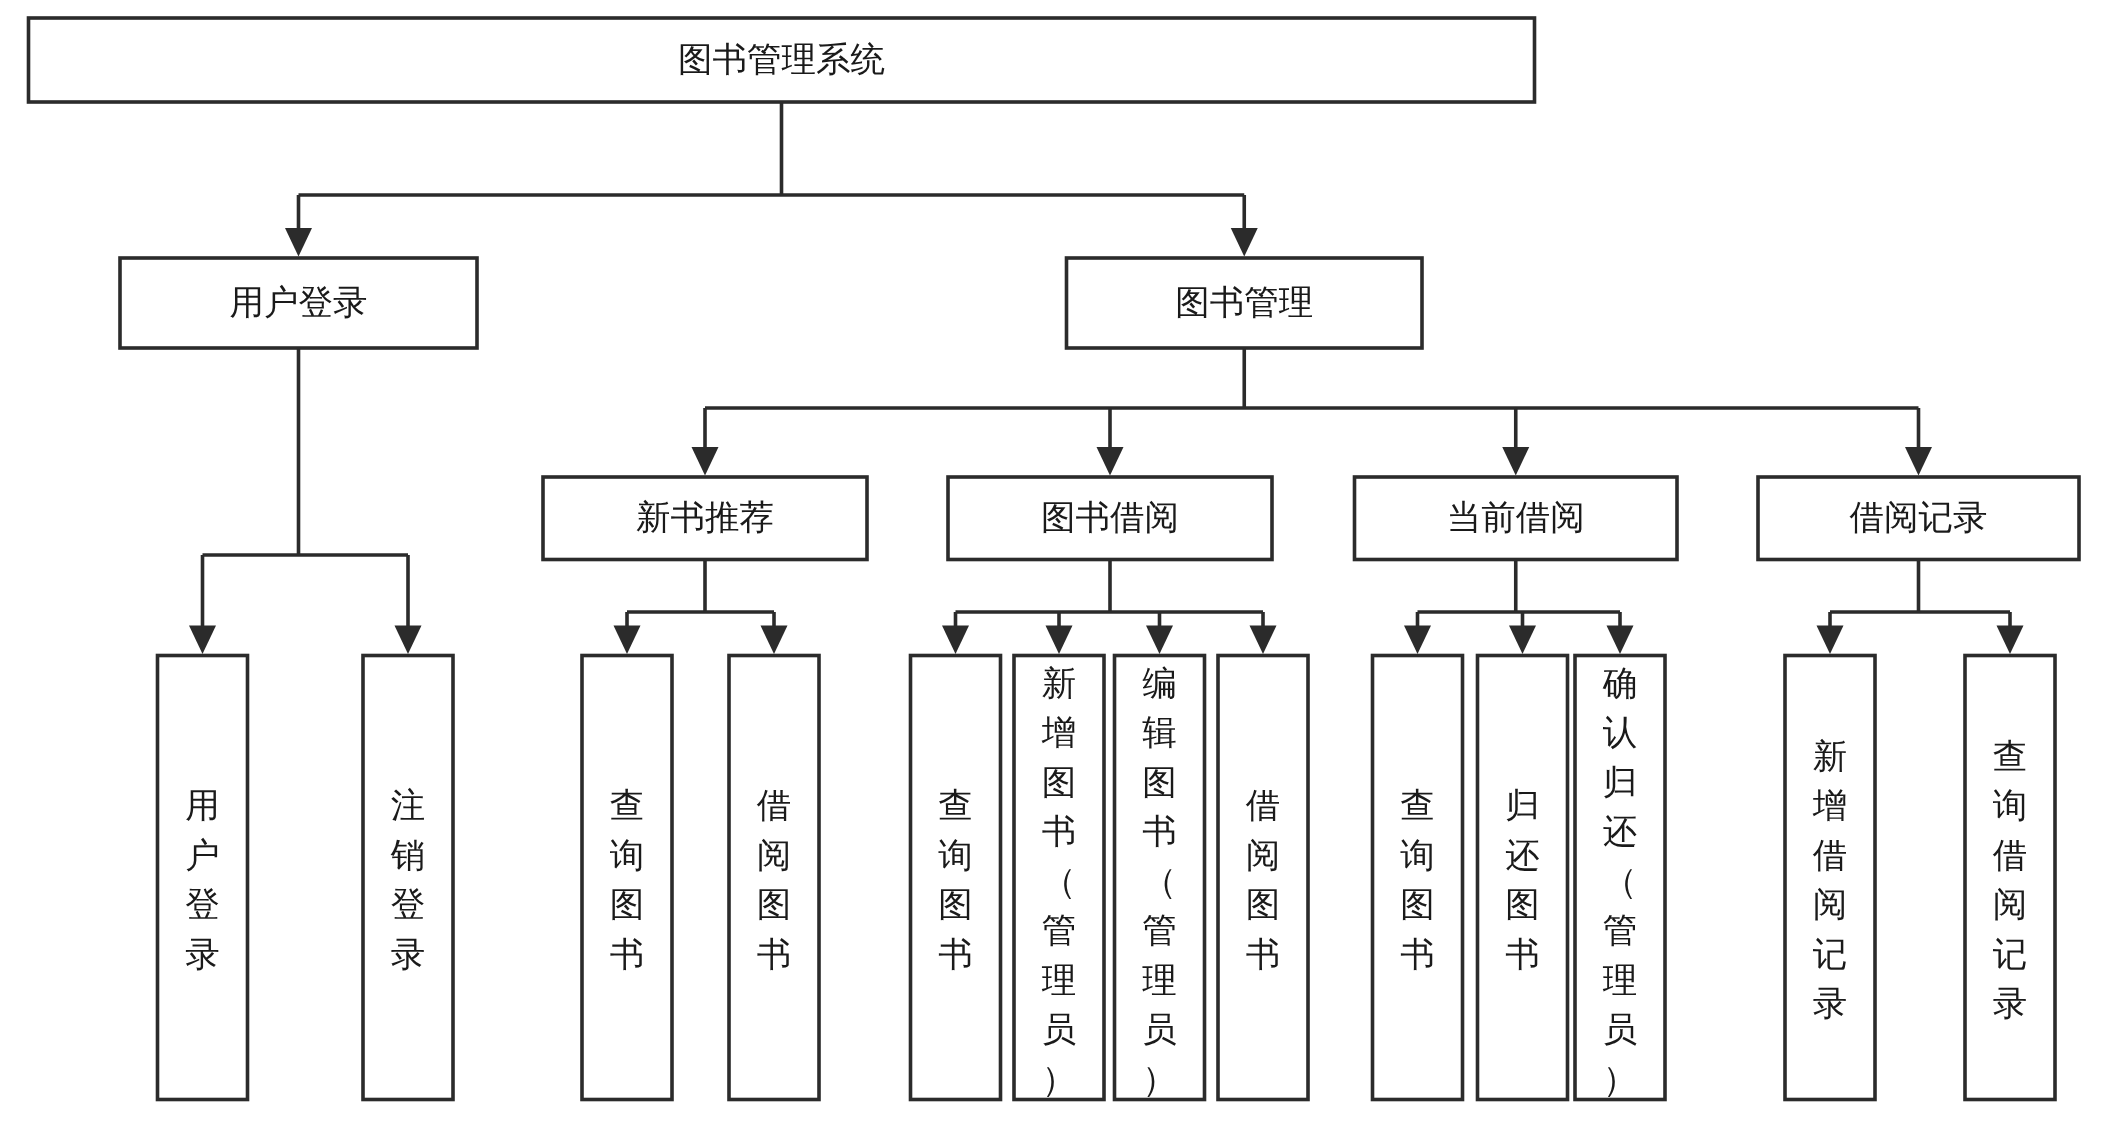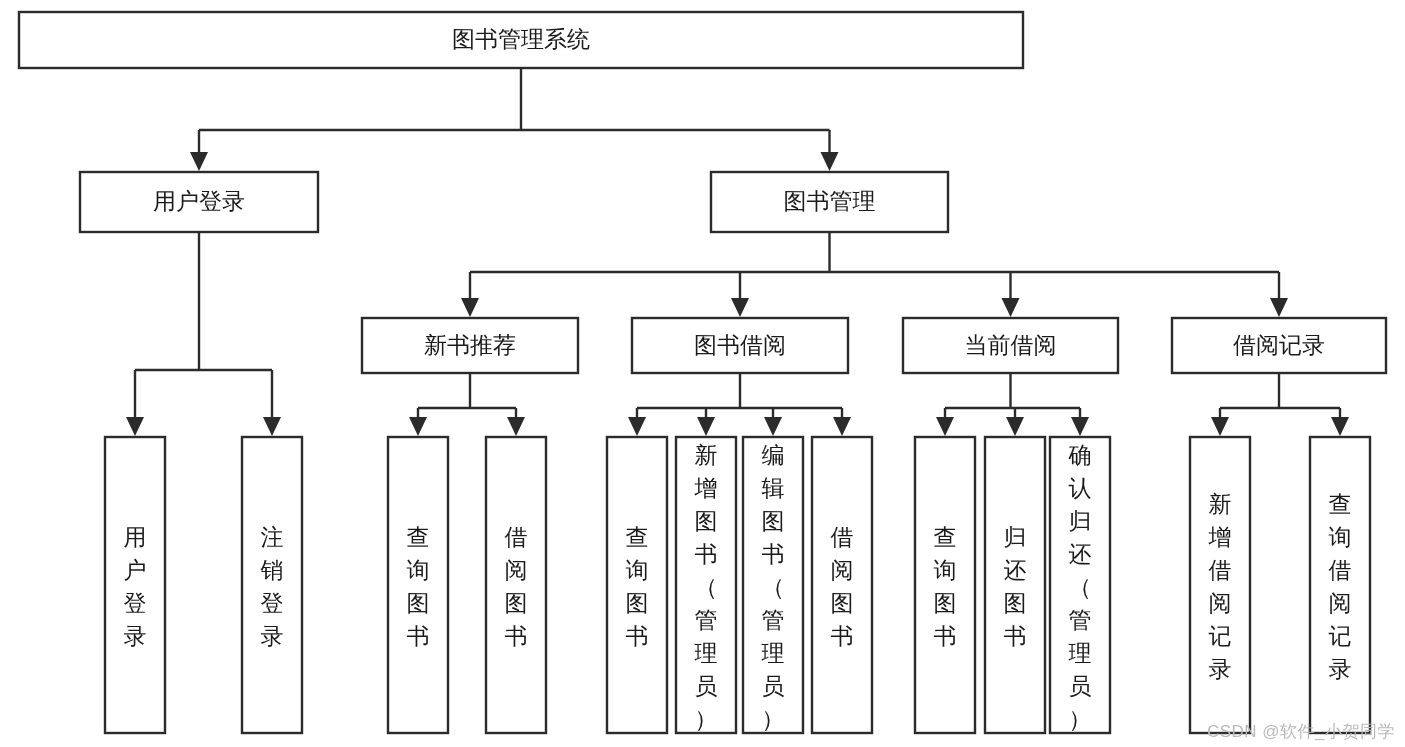--- a/index.html
+++ b/index.html
@@ -201,15 +201,14 @@
           <rect x="1190" y="437" width="60" height="296" class="node-box"></rect>
           <text x="1220" y="511.74" class="leaf-label"><tspan x="1220" dy="0">新</tspan><tspan x="1220" dy="33">增</tspan><tspan x="1220" dy="33">借</tspan><tspan x="1220" dy="33">阅</tspan><tspan x="1220" dy="33">记</tspan><tspan x="1220" dy="33">录</tspan></text>
         </g>
         <g>
           <rect x="1310" y="437" width="60" height="296" class="node-box"></rect>
           <text x="1340" y="511.74" class="leaf-label"><tspan x="1340" dy="0">查</tspan><tspan x="1340" dy="33">询</tspan><tspan x="1340" dy="33">借</tspan><tspan x="1340" dy="33">阅</tspan><tspan x="1340" dy="33">记</tspan><tspan x="1340" dy="33">录</tspan></text>
         </g>
       </g>
   </svg>
 
-  <div class="watermark">CSDN @软件_小贺同学</div>
 
 </div>
 
 </body></html>

